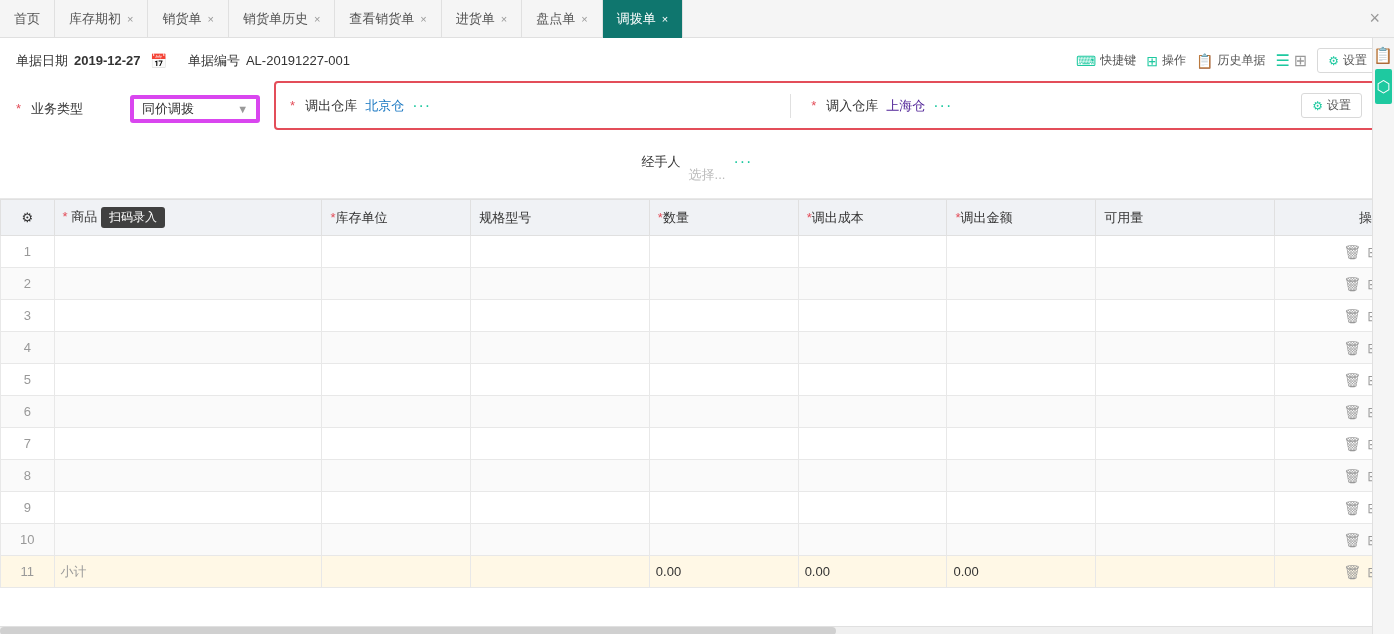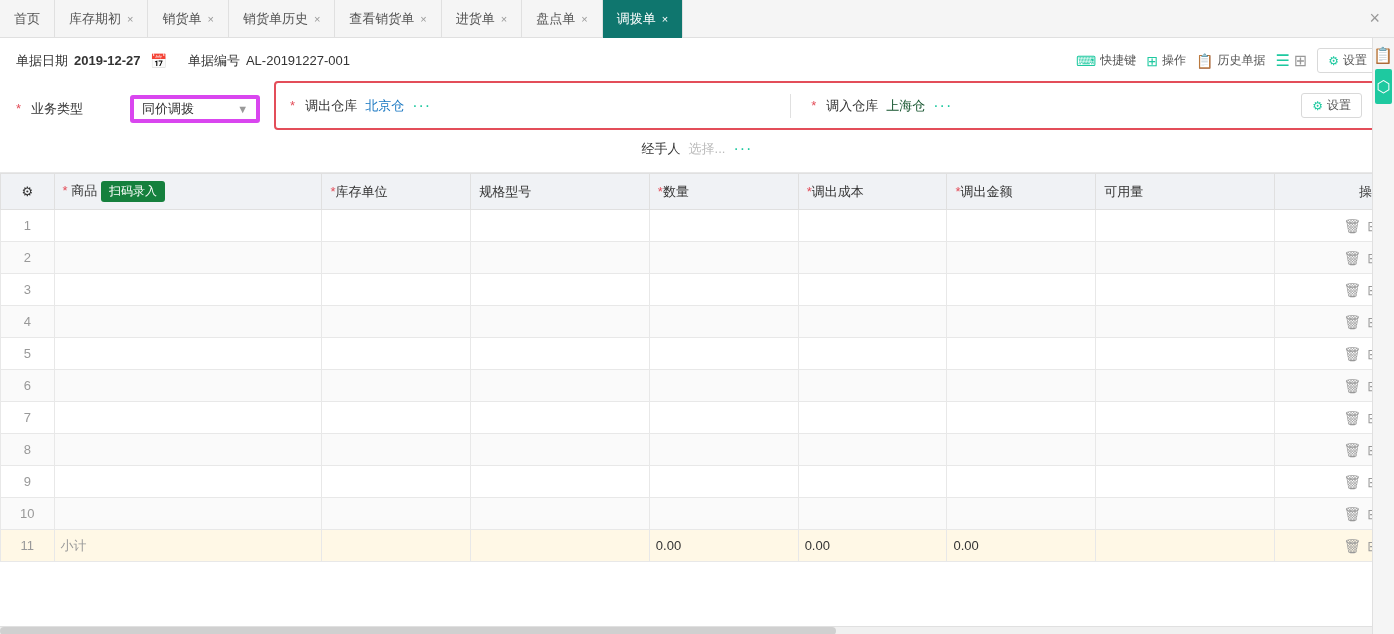--- a/index.html
+++ b/index.html
@@ -199,21 +199,21 @@
       flex-direction: column;
       height: calc(100vh - 38px);
     }
     .scroll-area {
       flex: 1;
       overflow-y: auto;
     }
 
     
     .scan-btn {
-      background: #15803d;
+      background: #404040;
       color: #fff;
       border: none;
       border-radius: 3px;
       padding: 2px 8px;
       font-size: 12px;
       cursor: pointer;
       white-space: nowrap;
     }
 
     
@@ -346,34 +346,34 @@
         <div class="warehouse-item">
           <span class="required-star">*</span>
           <span>调出仓库</span>
           <span style="color:#1a78c2; font-size:13px;">北京仓</span>
           <span class="more-dots">···</span>
         </div>
         <div class="warehouse-divider"></div>
         <div class="warehouse-item">
           <span class="required-star">*</span>
           <span>调入仓库</span>
-          <span style="color:#14532d; font-size:13px;">上海仓</span>
+          <span style="color:#4c1d95; font-size:13px;">上海仓</span>
           <span class="more-dots">···</span>
         </div>
         <div class="btn-setting" style="margin-left:10px;">
           <span style="color:#1ec9a0;">⚙</span>
           <span>设置</span>
         </div>
       </div>
     </div>
 
     <div class="second-row">
       <div style="display:flex; align-items:center; gap:8px;">
         <span>经手人</span>
-        <span style="color:#bbb; font-size:13px;">选择...</span>
+        <span style="color:#bbb; font-size:13px;margin-top:26px;">选择...</span>
         <span class="more-dots">···</span>
       </div>
     </div>
   </div>
 
   <div class="scroll-area">
     <table>
       <thead>
         <tr>
           <th style="width:36px; text-align:center;">

